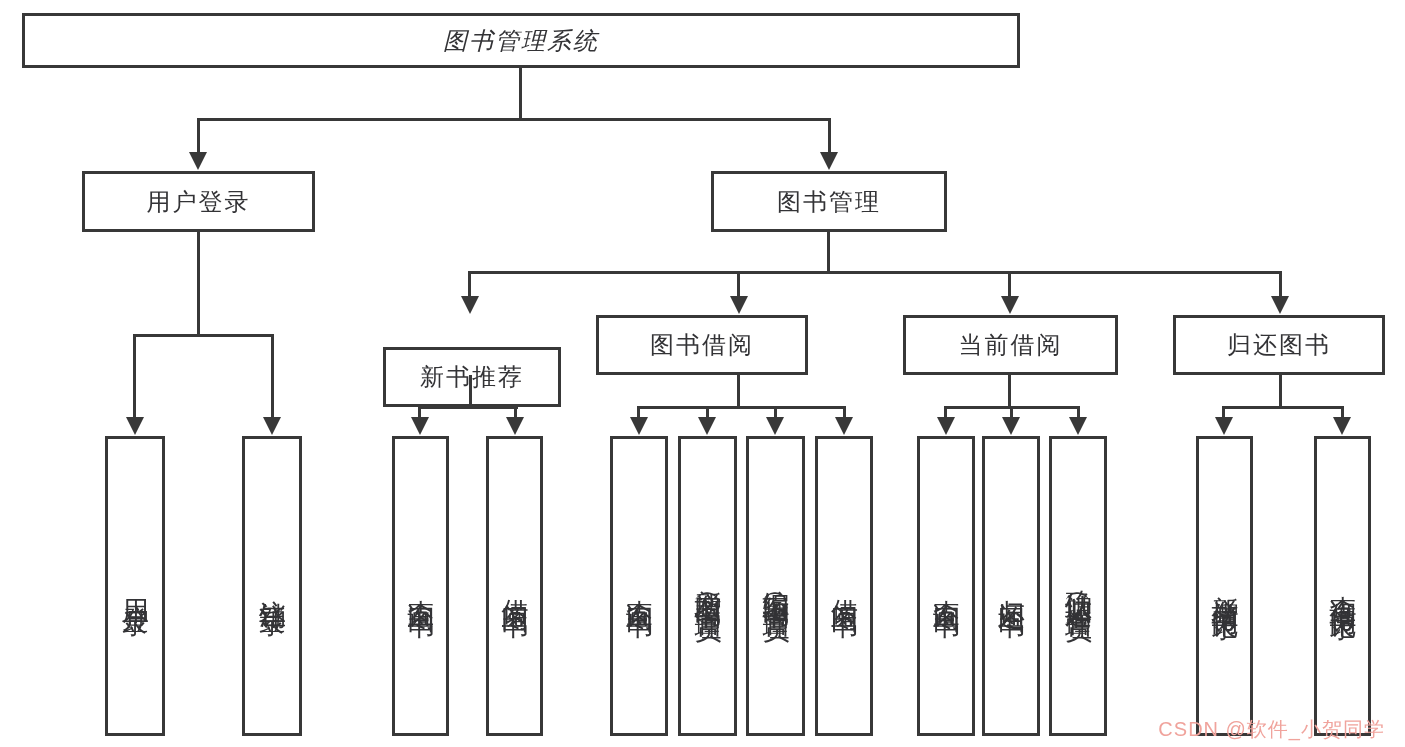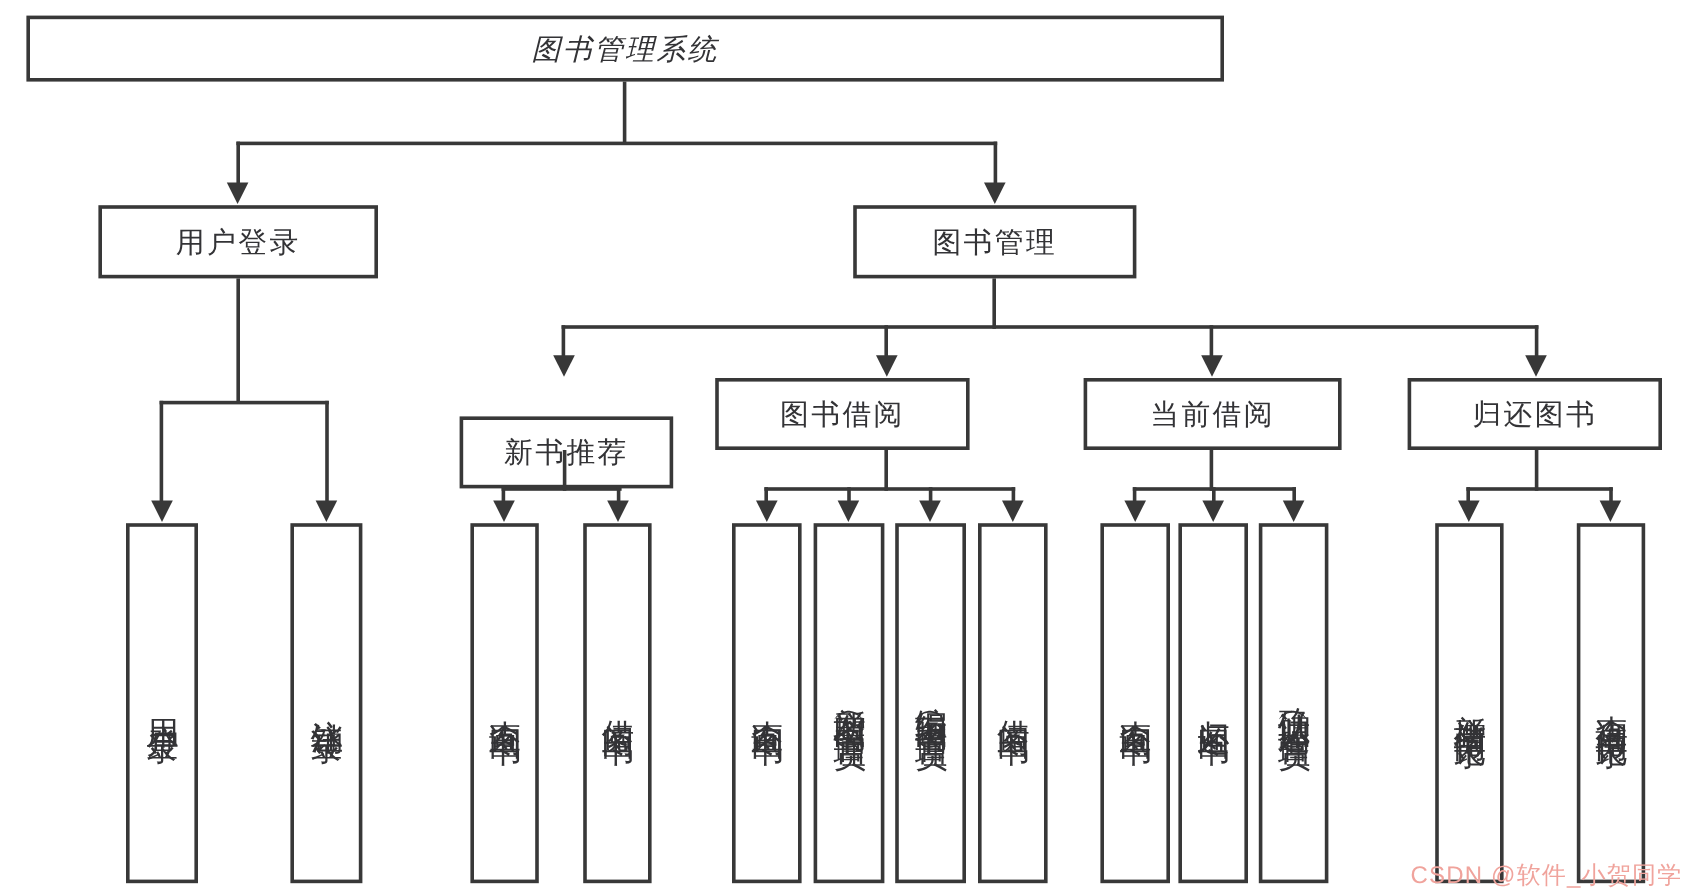--- a/index.html
+++ b/index.html
@@ -44,21 +44,21 @@
   .hline { position: absolute; height: 3px; background: #383838; }
   .arr {
     position: absolute;
     width: 0; height: 0;
     border-left: 9px solid transparent;
     border-right: 9px solid transparent;
     border-top: 18px solid #383838;
   }
   .watermark {
     position: absolute;
-    right: 3px;
+    right: 20px;
     bottom: 4px;
     font-size: 20px;
     color: #f0a39c;
     letter-spacing: 1px;
     white-space: nowrap;
   }
 </style>
 </head>
 <body>
 

